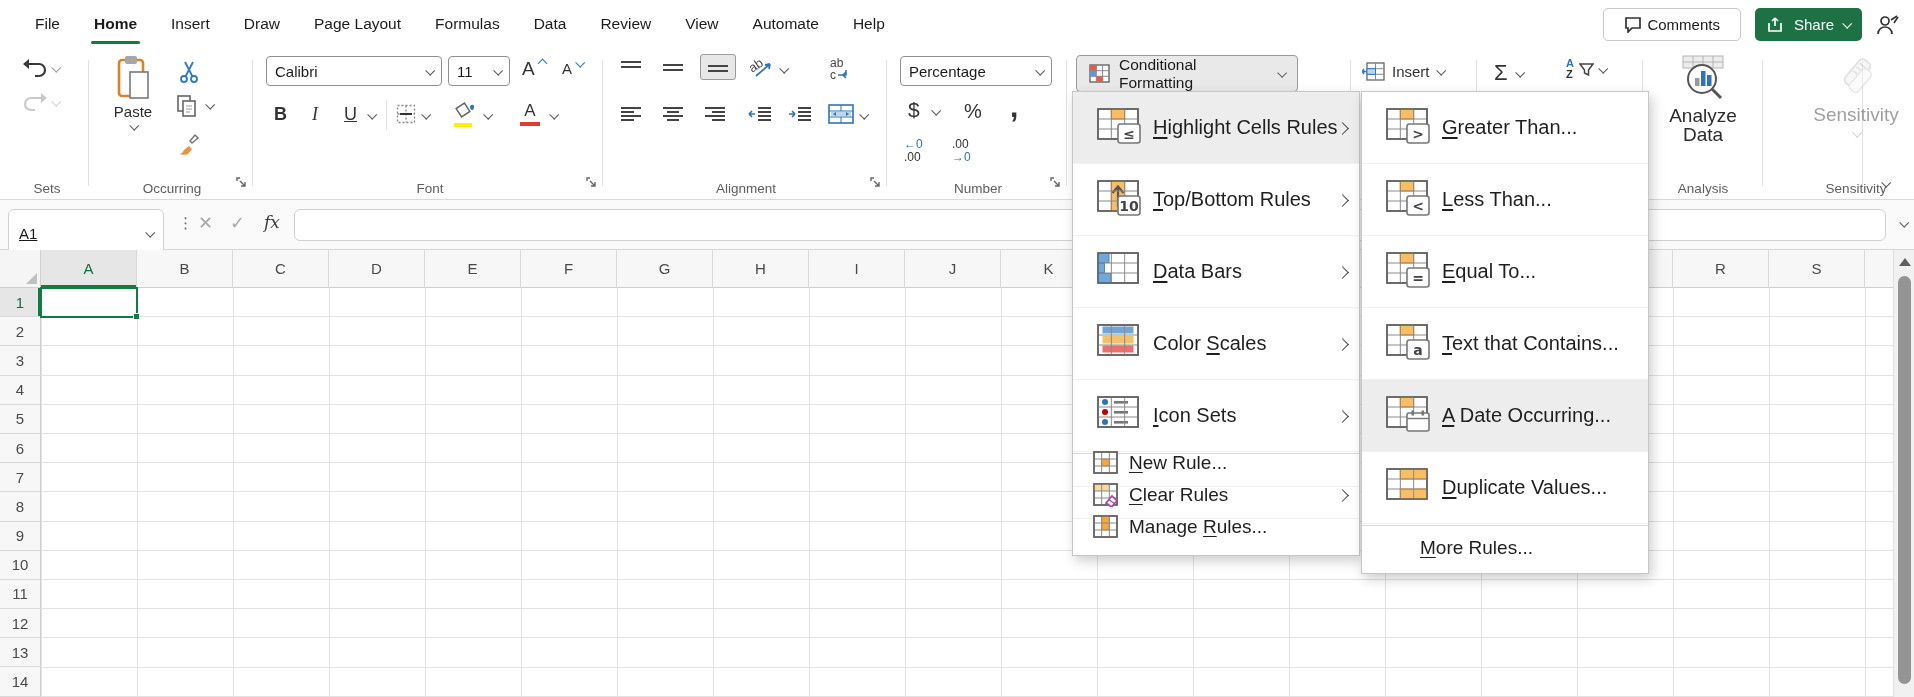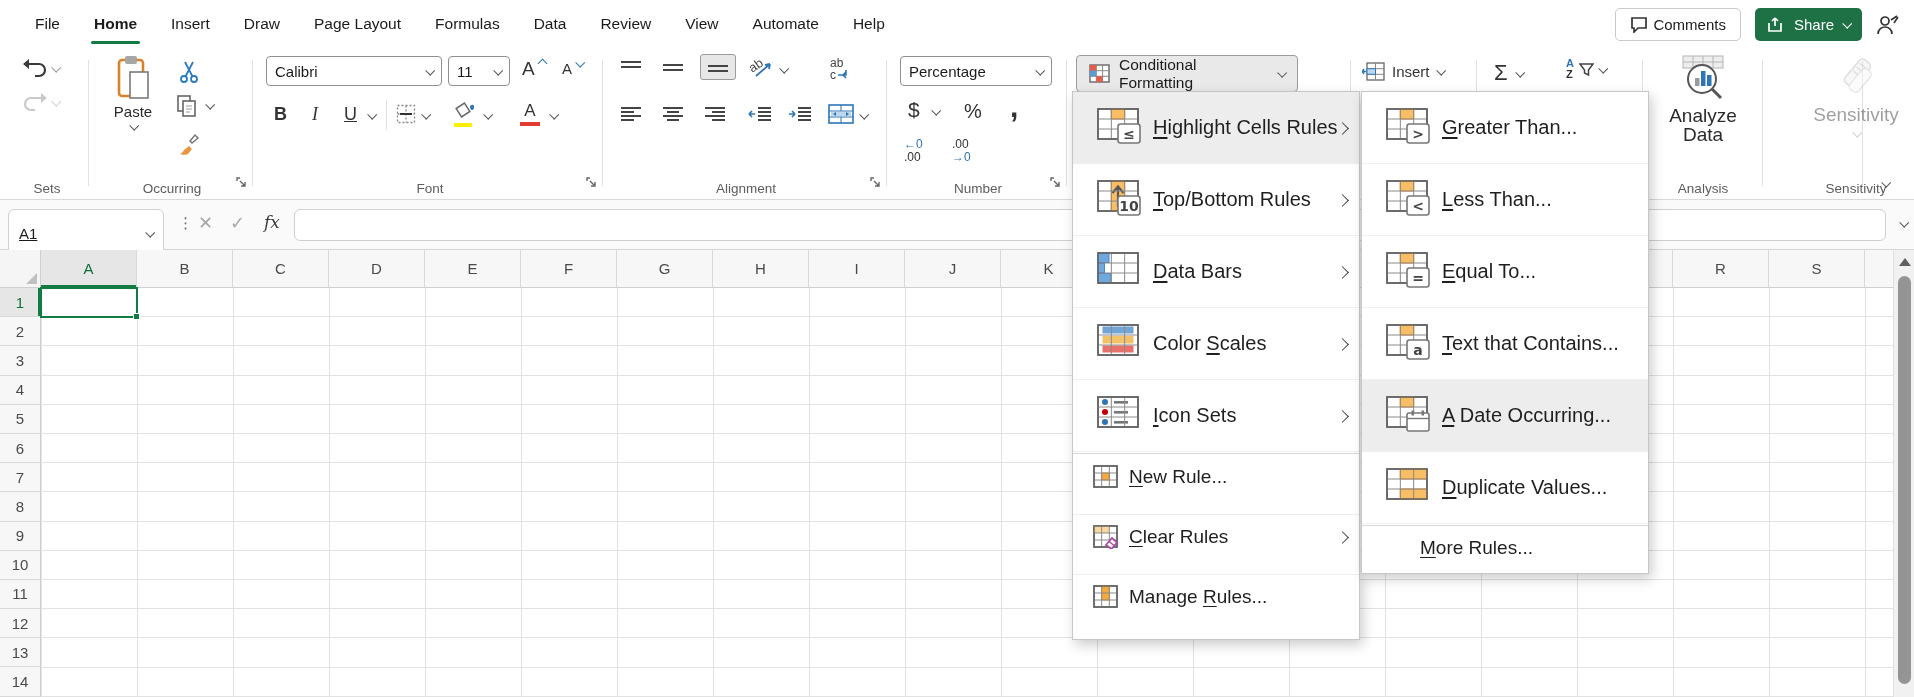--- a/index.html
+++ b/index.html
@@ -7,21 +7,21 @@
   #app{ position:relative; width:1914px; height:697px; overflow:hidden;
         font-family:"Liberation Sans",sans-serif; color:#222; background:#fff; }
 
   
   #topbar{ position:absolute; left:0; top:0; width:100%; height:48px; background:#fff; }
   #tabs{ position:absolute; left:18px; top:0; height:48px; display:flex; align-items:center; }
   .tab{ position:relative; padding:0 17px; font-size:15.5px; line-height:48px; color:#1b1b1b; cursor:default; white-space:nowrap; }
   .tab.active{ font-weight:700; }
   .tab.active::after{ content:""; position:absolute; left:14px; right:14px; bottom:4px; height:3.5px; border-radius:2px; background:#117B41; }
   #topbar-right{ position:absolute; right:14px; top:8px; display:flex; align-items:center; gap:14px; }
-  .comments-btn{ display:flex; align-items:center; gap:4px; height:33px; padding:0 14px; border:1px solid #c9c9c9; border-radius:5px; background:#fff; font-size:15px; color:#1b1b1b; }
+  .comments-btn{ display:flex; align-items:center; gap:4px; height:33px; padding:0 20px; border:1px solid #c9c9c9; border-radius:5px; background:#fff; font-size:15px; color:#1b1b1b; }
   .share-btn{ display:flex; align-items:center; gap:9px; height:33px; padding:0 12px; border-radius:5px; background:#1E7145; color:#fff; font-size:15px; }
   .share-btn .chev{ border-color:#fff; }
   .chev{ display:inline-block; width:7px; height:7px; border-right:1.6px solid #555; border-bottom:1.6px solid #555; transform:rotate(45deg) translateY(-1px); }
   .chev.up{ transform:rotate(-135deg); }
   .chev.right{ transform:rotate(-45deg); }
   .chev.blue{ border-color:#2E75B6; }
   .chev.gray{ border-color:#9a9a9a; }
 
   
   #ribbon{ position:absolute; left:0; top:48px; width:100%; height:152px; background:#fff; border-bottom:1px solid #d9d9d9; }
@@ -87,21 +87,21 @@
   #vscroll{ position:absolute; right:0; top:0; width:21px; bottom:0; background:#f1f1f1; border-left:1px solid #e0e0e0; }
   #vscroll .arr{ position:absolute; left:5px; top:8px; width:0; height:0; border-left:6px solid transparent; border-right:6px solid transparent; border-bottom:8px solid #606060; }
   #vscroll .thumb{ position:absolute; left:4px; top:26px; width:13px; height:408px; background:#949494; border-radius:7px; }
 
   
   .menu-panel{ position:absolute; background:#fff; border:1px solid #c6c6c6; box-shadow:3px 5px 12px rgba(0,0,0,.2); z-index:30; padding-bottom:4px; }
   #cf-menu{ left:1072px; top:91px; width:288px; }
   #cf-submenu{ left:1361px; top:91px; width:288px; }
   .menu-item{ display:flex; align-items:center; position:relative; border-bottom:1px solid #f0f0f0; cursor:default; }
   .menu-item.large{ height:72px; padding:0 12px 0 24px; }
-  .menu-item.small{ height:60px; padding:0 12px 16px 20px; }
+  .menu-item.small{ height:32px; padding:0 12px 16px 20px; }
   .menu-item.noicon{ padding-left:58px; height:42px; border-bottom:none; }
   .menu-item.hl{ background:#ededed; }
   .menu-item:last-child{ border-bottom:none; }
   .mi-icon{ flex:0 0 auto; display:flex; align-items:center; justify-content:center; }
   .large .mi-icon{ width:46px; margin-right:10px; }
   .small .mi-icon{ width:26px; margin-right:10px; }
   .mi-label{ font-size:20px; color:#1f1f1f; white-space:nowrap; }
   .large .mi-label{ font-weight:400; }
   .small .mi-label, .noicon .mi-label{ font-weight:400; font-size:19px; }
   .mi-label u{ text-underline-offset:3px; }

